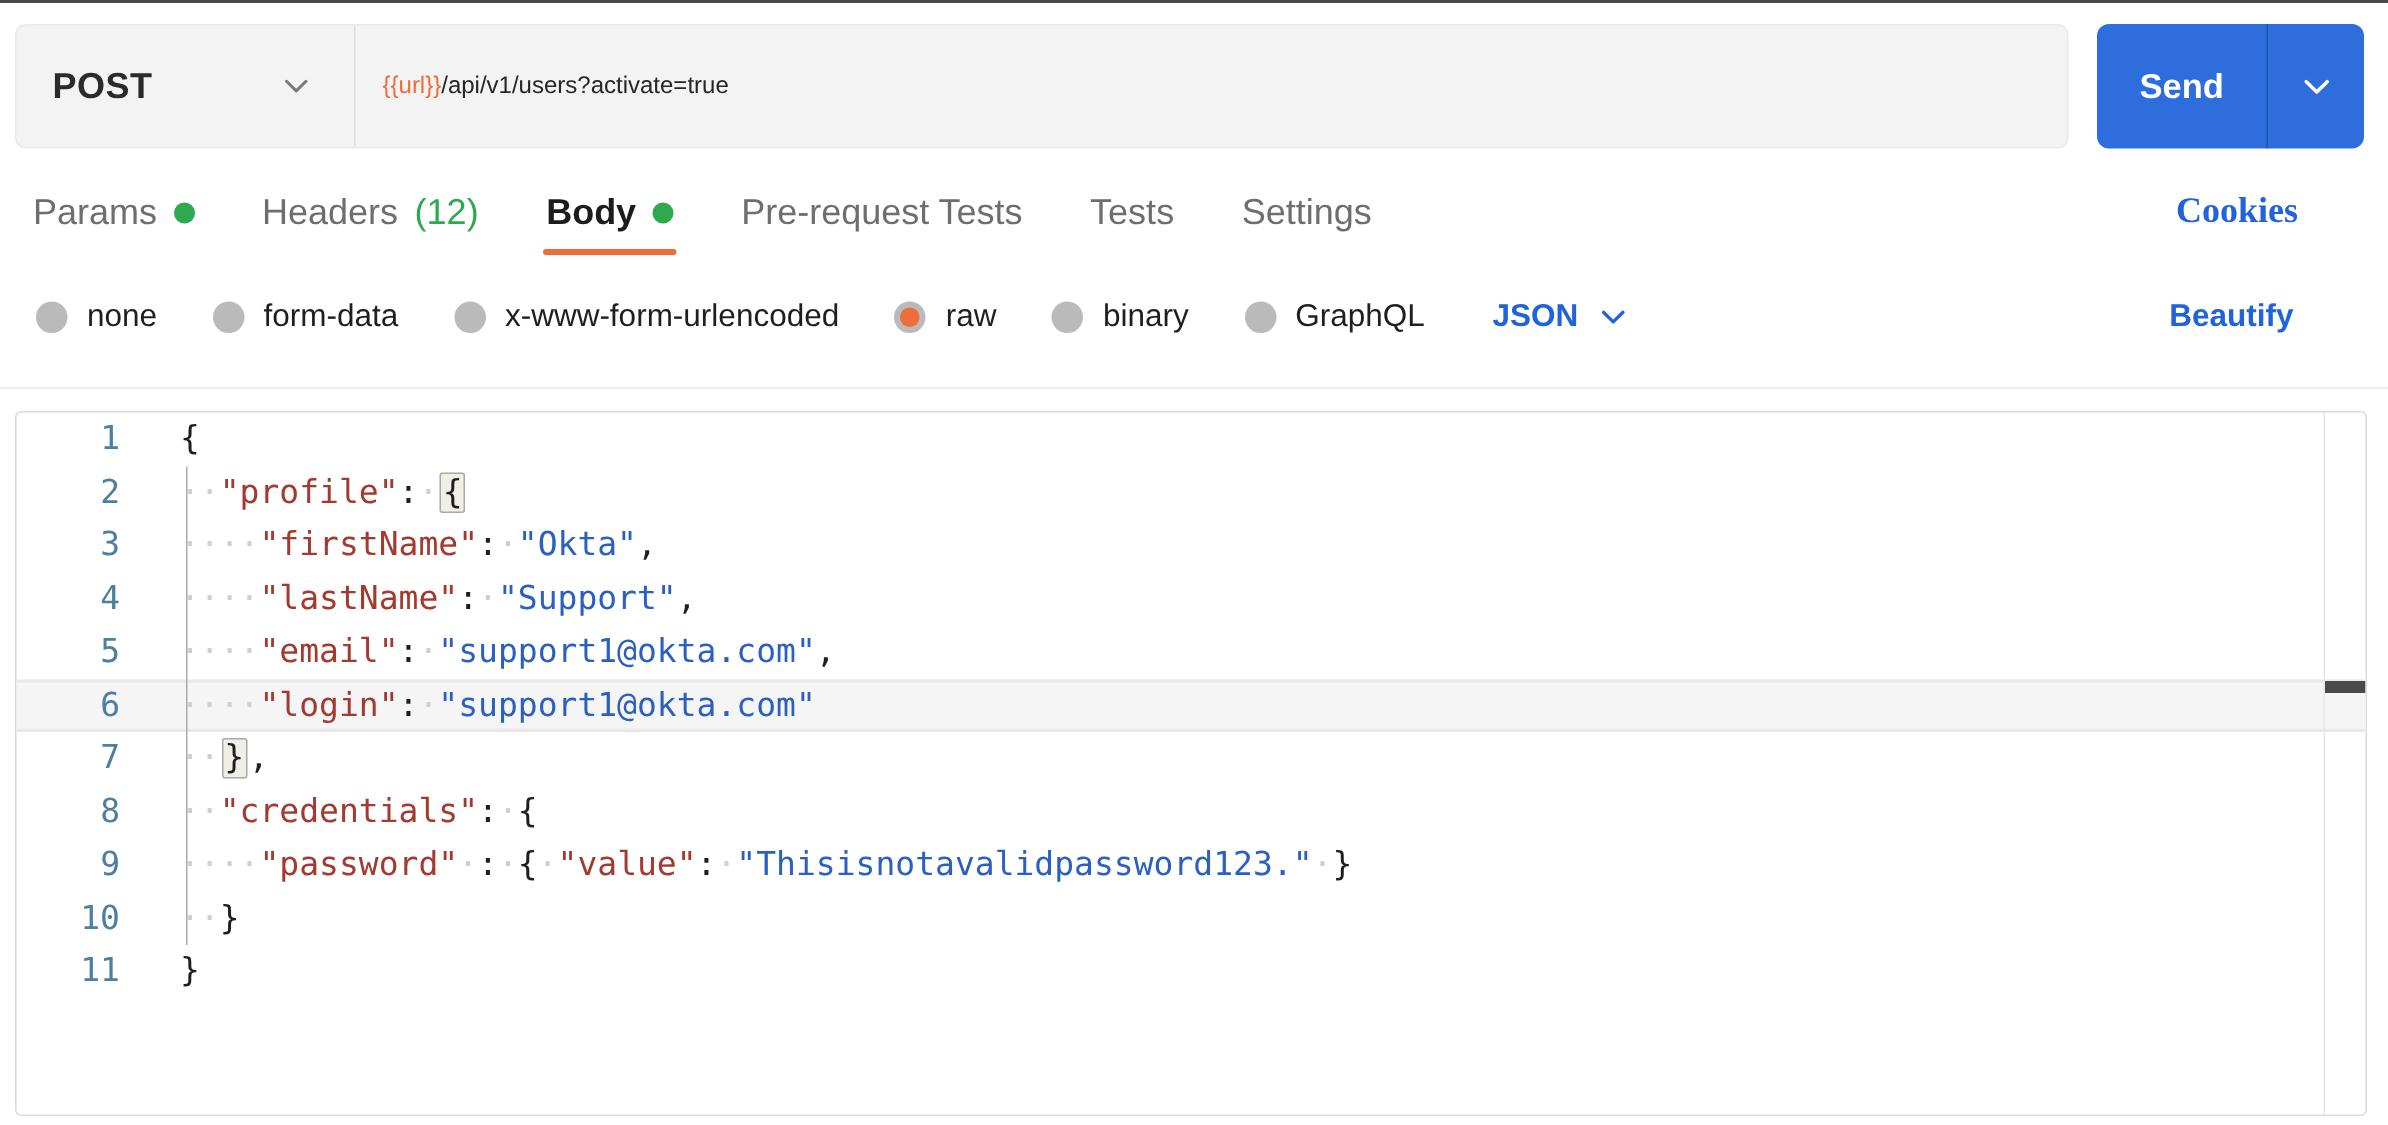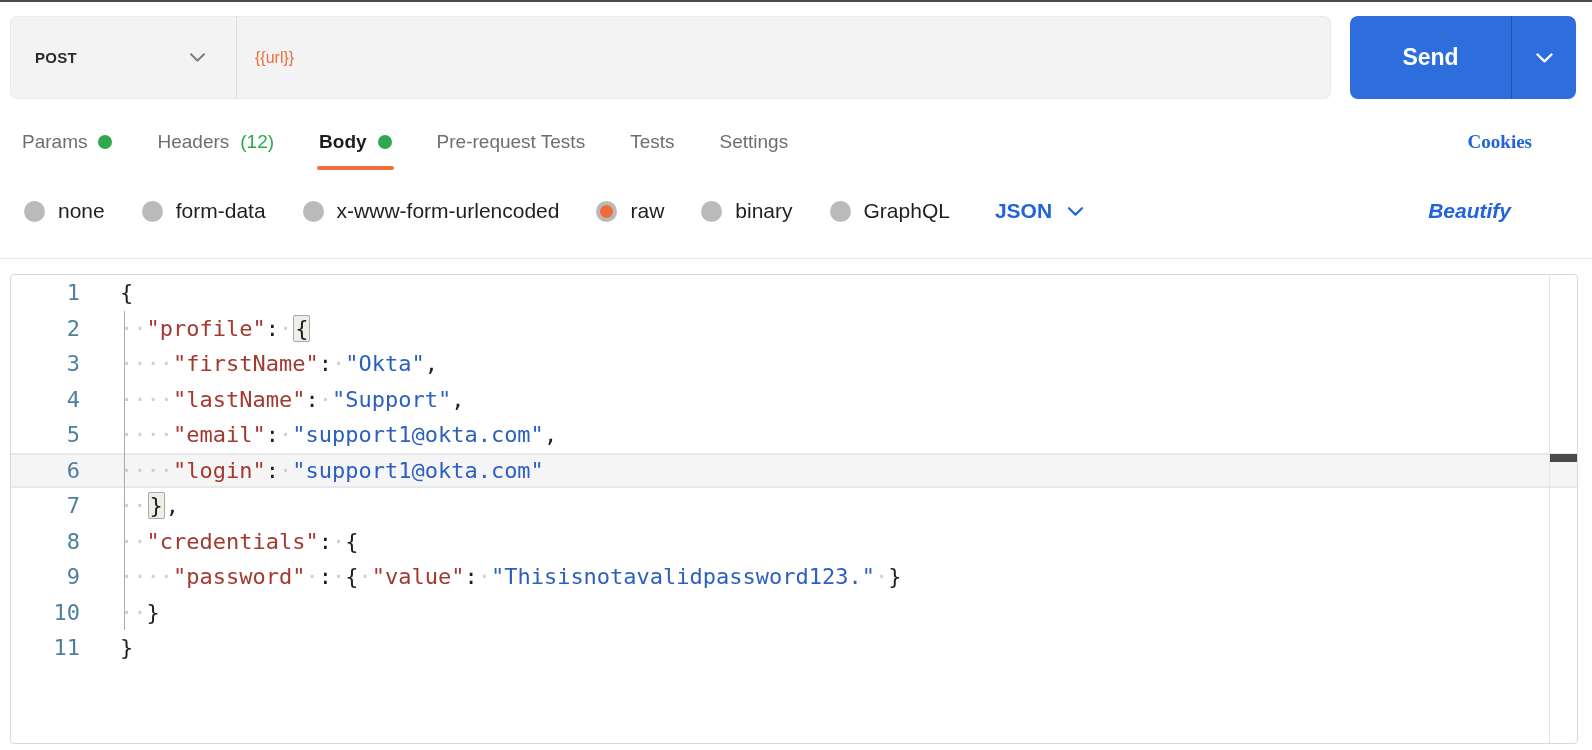--- a/index.html
+++ b/index.html
@@ -9,48 +9,48 @@
     -webkit-font-smoothing:antialiased;
   }
   .top-edge{height:2px;background:#4a4a4a;}
 
   
   .request-row{display:flex;margin:14px 16px 0 10px;height:83px;}
   .url-field{flex:1;display:flex;align-items:stretch;background:#f3f3f3;
     border:1px solid #e9e9e9;border-radius:7px;box-sizing:border-box;}
   .method-select{width:225px;box-sizing:border-box;display:flex;align-items:center;
     justify-content:space-between;padding:0 30px 0 24px;cursor:pointer;}
-  .method-label{font-size:15px;font-weight:700;color:#2b2b2b;letter-spacing:.3px;}
+  .method-label{font-size:24px;font-weight:700;color:#2b2b2b;letter-spacing:.3px;}
   .chev{color:#7a7a7a;display:inline-flex;}
   .url-sep{width:1px;background:#ddd;}
   .url-input{flex:1;display:flex;align-items:center;padding-left:18px;font-size:16px;color:#262626;cursor:text;white-space:nowrap;overflow:hidden;}
   .url-var{color:var(--accent-orange,#ef6c3b);}
-  .send-group{width:226px;margin-left:19px;display:flex;align-items:stretch;border-radius:8px;
+  .send-group{width:178px;margin-left:19px;display:flex;align-items:stretch;border-radius:8px;
     overflow:hidden;background:var(--send-button-blue,#2e6edc);color:#fff;cursor:pointer;}
   .send-main{flex:1;display:flex;align-items:center;justify-content:center;font-size:23px;font-weight:700;}
   .send-caret{width:64px;border-left:1px solid rgba(20,50,110,.45);display:flex;align-items:center;justify-content:center;color:#fff;}
 
   
-  .tabs-row{display:flex;align-items:stretch;height:57px;margin-top:14px;padding:0 60px 0 22px;font-size:19px;color:#6e6e6e;}
+  .tabs-row{display:flex;align-items:stretch;height:57px;margin-top:14px;padding:0 60px 0 22px;font-size:24px;color:#6e6e6e;}
   .tab{display:flex;align-items:center;gap:11px;position:relative;margin-right:45px;cursor:pointer;white-space:nowrap;}
   .tab.active{color:#1c1c1c;font-weight:bold;}
   .tab.active::after{content:"";position:absolute;left:-2px;right:-2px;bottom:0;height:4px;
     background:var(--accent-orange,#ef6c3b);border-radius:2px;}
   .tab-badge{color:var(--success-green,#2fa94f);}
   .tab-dot{width:14px;height:14px;border-radius:50%;background:var(--success-green,#2fa94f);}
   .cookies-link{margin-left:auto;align-self:center;color:var(--link-blue,#2163db);font-weight:700;cursor:pointer;font-family:Liberation Serif, serif;}
 
   
-  .options-row{display:flex;align-items:center;height:62px;margin-top:10px;padding:0 81px 0 24px;font-size:21px;color:#1f1f1f;}
+  .options-row{display:flex;align-items:center;height:62px;margin-top:10px;padding:0 63px 0 24px;font-size:21px;color:#1f1f1f;}
   .opt{display:flex;align-items:center;gap:13px;margin-right:37px;cursor:pointer;white-space:nowrap;}
   .radio{width:21px;height:21px;border-radius:50%;background:#bababa;position:relative;flex:none;}
   .opt.selected .radio::after{content:"";position:absolute;inset:4px;border-radius:50%;background:var(--accent-orange,#ef6c3b);}
   .json-select{display:flex;align-items:center;gap:15px;color:var(--link-blue,#2163db);font-weight:700;margin-left:8px;cursor:pointer;}
   .json-select .chev{color:var(--link-blue,#2163db);}
-  .beautify-link{margin-left:auto;color:var(--link-blue,#2163db);font-weight:700;cursor:pointer;font-style:italic;}
+  .beautify-link{margin-left:auto;color:var(--link-blue,#2163db);font-weight:700;cursor:pointer;}
 
   .section-divider{height:1px;background:#e8e8e8;margin-top:16px;}
 
   
   .editor{position:relative;margin:15px 14px 0 10px;height:468px;border:1px solid #d9d9d9;border-radius:4px;
     background:#fff;overflow:hidden;font-family:"DejaVu Sans Mono",monospace;font-size:22px;box-sizing:content-box;cursor:text;}
   .active-line-band{position:absolute;left:0;right:0;height:35.5px;background:#f5f5f5;
     border-top:2px solid #e8e8e8;border-bottom:2px solid #e8e8e8;box-sizing:border-box;z-index:0;}
   .indent-guide{position:absolute;left:113px;top:35.5px;width:1px;height:319.5px;background:#ababab;z-index:2;}
   .scroll-gutter{position:absolute;top:0;right:0;bottom:0;width:27px;border-left:1px solid #e6e6e6;z-index:3;background:transparent;}
@@ -76,20 +76,21 @@
       <span class="method-label">POST</span>
       <span class="chev">
         <svg width="17" height="11" viewBox="0 0 17 11">
             <path d="M2 2.2 L8.5 8.6 L15 2.2" fill="none" stroke="currentColor" stroke-width="2" stroke-linecap="round" stroke-linejoin="round"></path>
           </svg>
       </span>
     </div>
     <div class="url-sep"></div>
     <div class="url-input">
       <span class="url-var">{{url}}</span>
+        <span>/api/v1/users?activate=true</span>
     </div>
   </div>
   <div class="send-group">
     <div class="send-main">Send</div>
     <div class="send-caret">
       <span class="chev" style="color:#fff">
         <svg width="19" height="12" viewBox="0 0 19 12">
             <path d="M2.5 2.5 L9.5 9.3 L16.5 2.5" fill="none" stroke="currentColor" stroke-width="2.4" stroke-linecap="round" stroke-linejoin="round"></path>
           </svg>
       </span>

